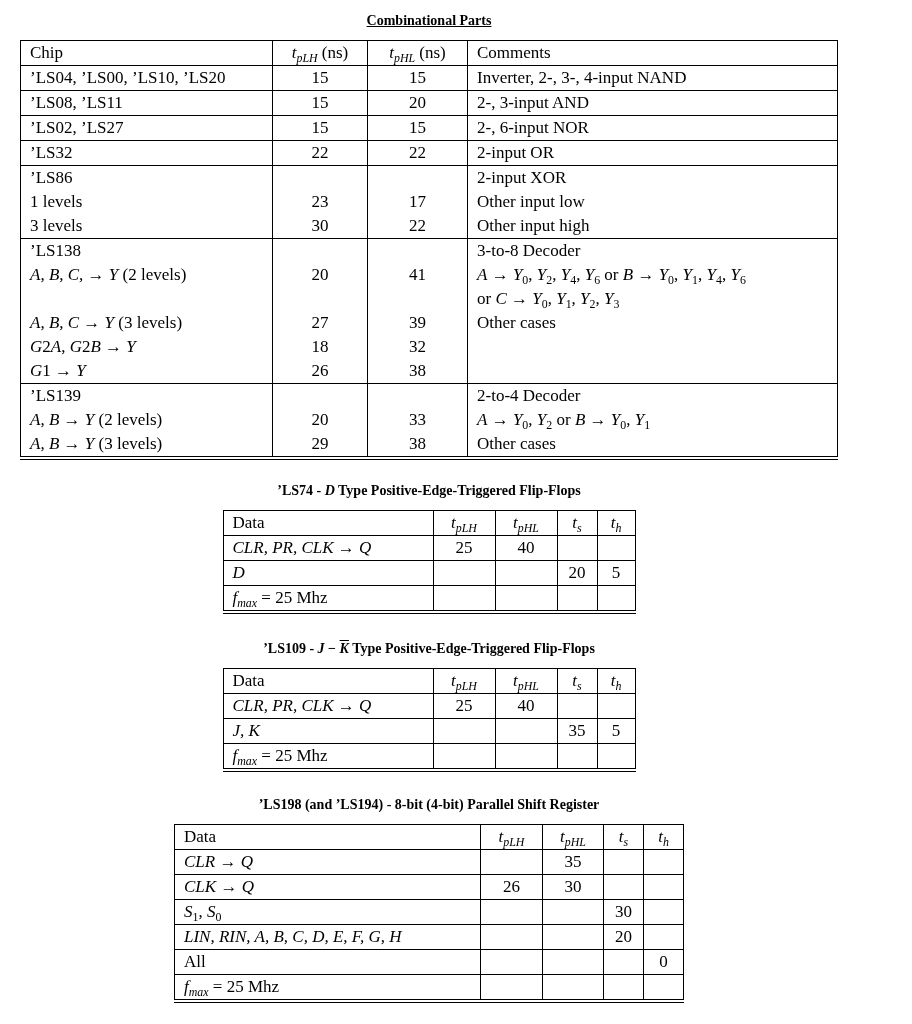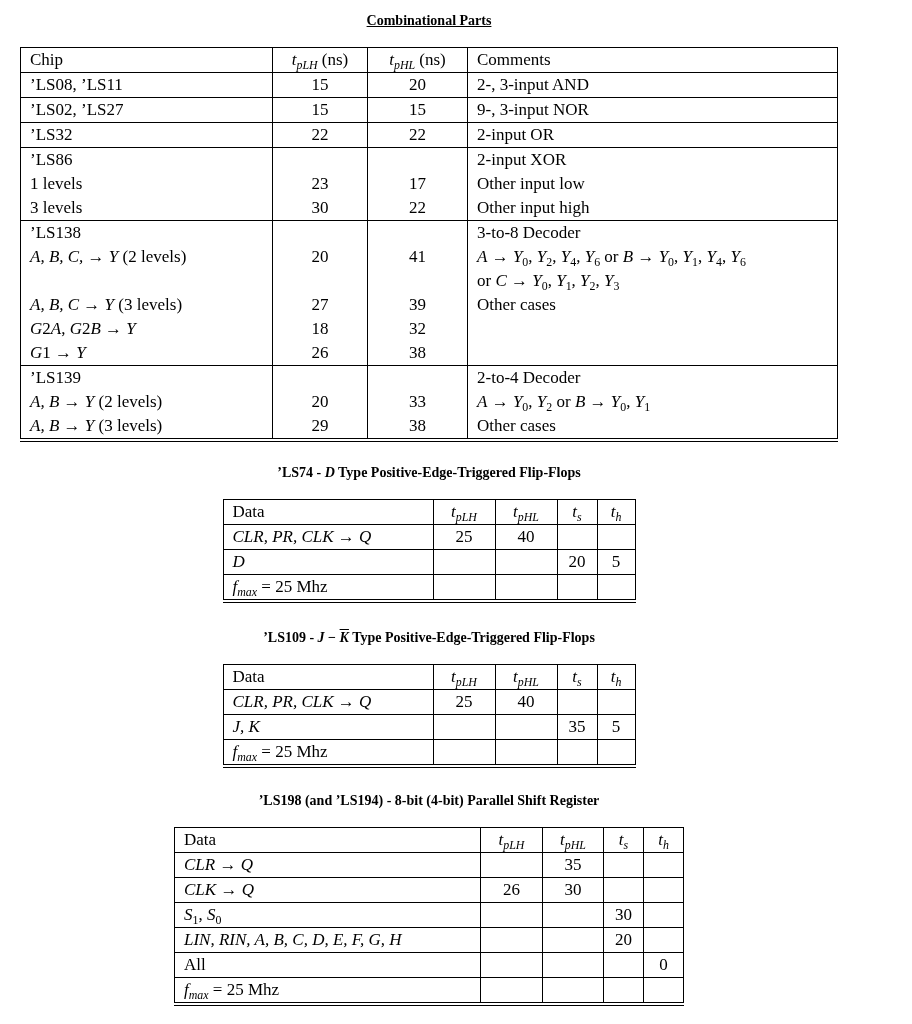--- a/index.html
+++ b/index.html
@@ -21,21 +21,21 @@
   }
   .title.u { text-decoration: underline; }
   #t1-title { margin-bottom: 4px; }
   #t2-title { margin: 20px 0 6px 0; }
   #t3-title { margin: 24px 0 6px 0; }
   #t4-title { margin: 22px 0 6px 0; }
 
   table {
     border-collapse: collapse;
     table-layout: fixed;
-    margin: 15px auto;
+    margin: 8px auto;
     border: 1px solid #000;
     border-bottom: 4px double #000;
   }
   th, td {
     line-height: 24px;
     height: 24px;
     padding: 0 9px;
     border-left: 1px solid #000;
     border-right: 1px solid #000;
     text-align: left;
@@ -93,30 +93,36 @@
     <thead>
       <tr>
           <th>Chip</th>
           <th><i>t<sub>pLH</sub></i> (ns)</th>
           <th><i>t<sub>pHL</sub></i> (ns)</th>
           <th>Comments</th>
         </tr>
     </thead>
     <tbody>
         <tr class="sep">
+          <td>’LS04, ’LS00, ’LS10, ’LS20</td>
+          <td>15</td>
+          <td>15</td>
+          <td>Inverter, 2-, 3-, 4-input NAND</td>
+        </tr>
+        <tr class="sep">
           <td>’LS08, ’LS11</td>
           <td>15</td>
           <td>20</td>
           <td>2-, 3-input AND</td>
         </tr>
         <tr class="sep">
           <td>’LS02, ’LS27</td>
           <td>15</td>
           <td>15</td>
-          <td>9-, 3-input NOR</td>
+          <td>2-, 6-input NOR</td>
         </tr>
         <tr class="sep">
           <td>’LS32</td>
           <td>22</td>
           <td>22</td>
           <td>2-input OR</td>
         </tr>
         <tr class="sep">
           <td>’LS86</td>
           <td></td>

